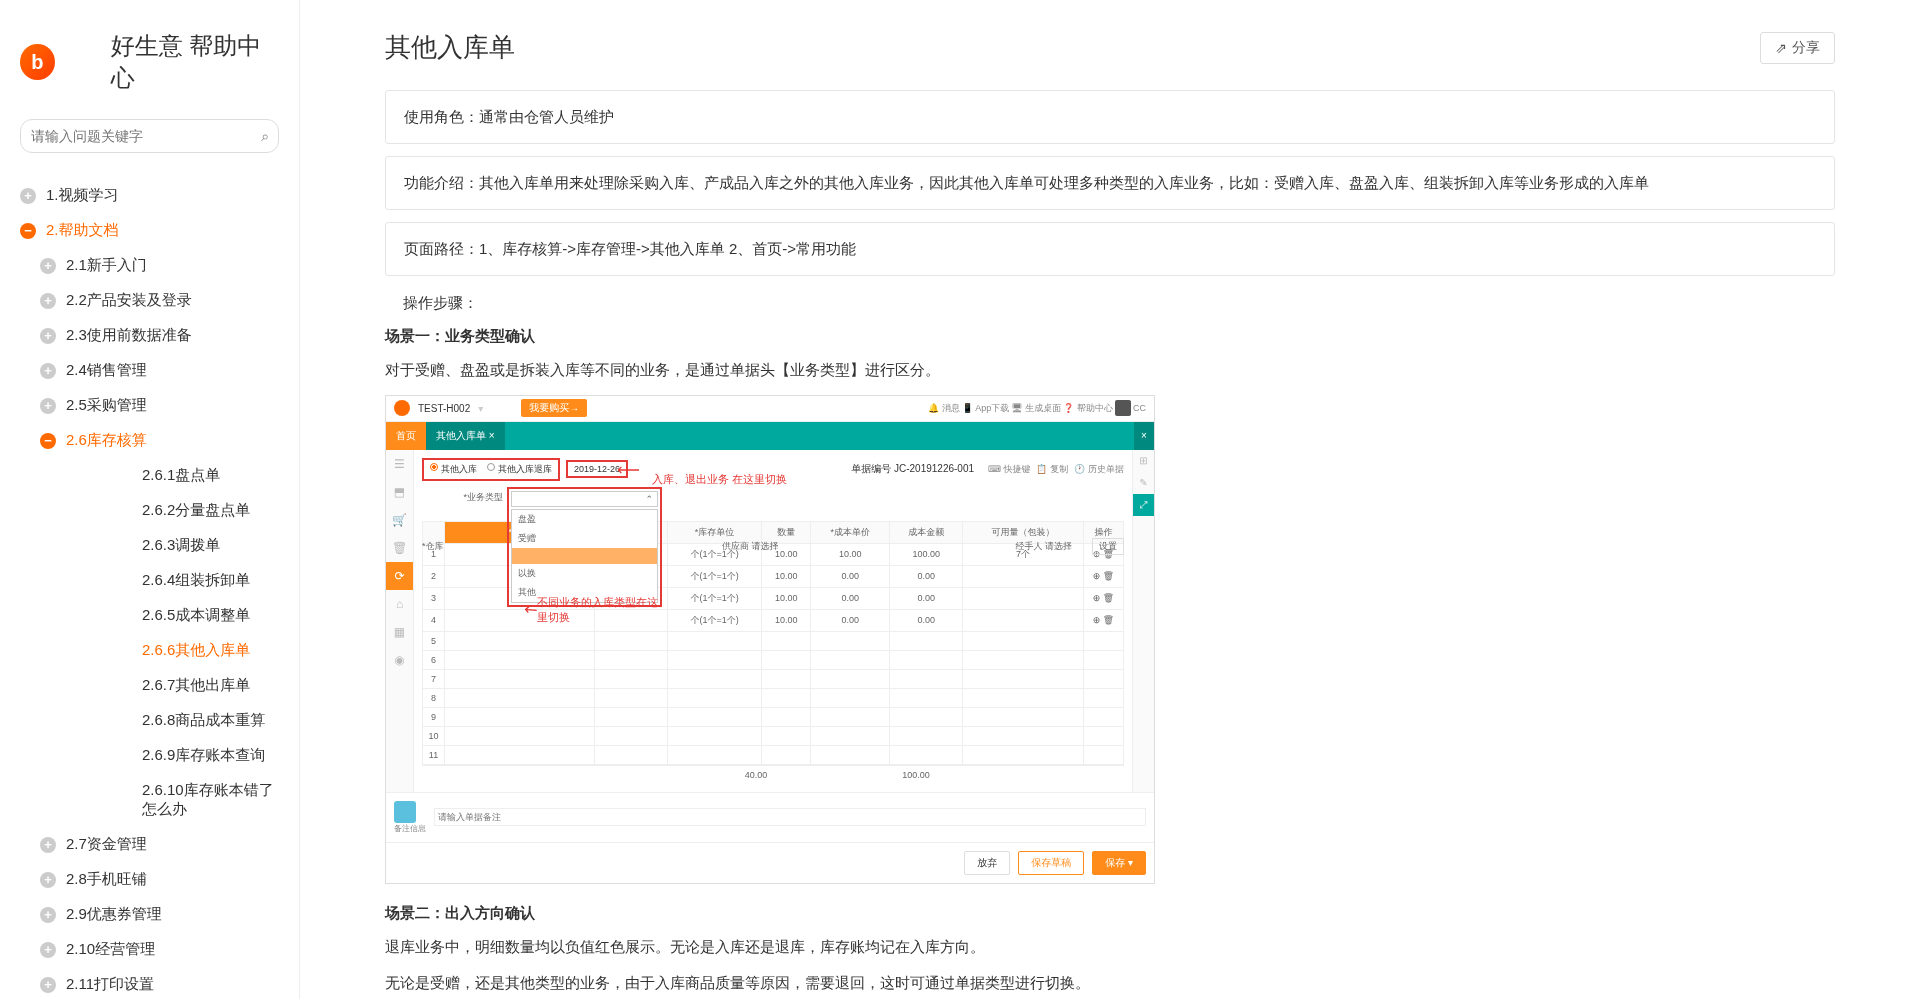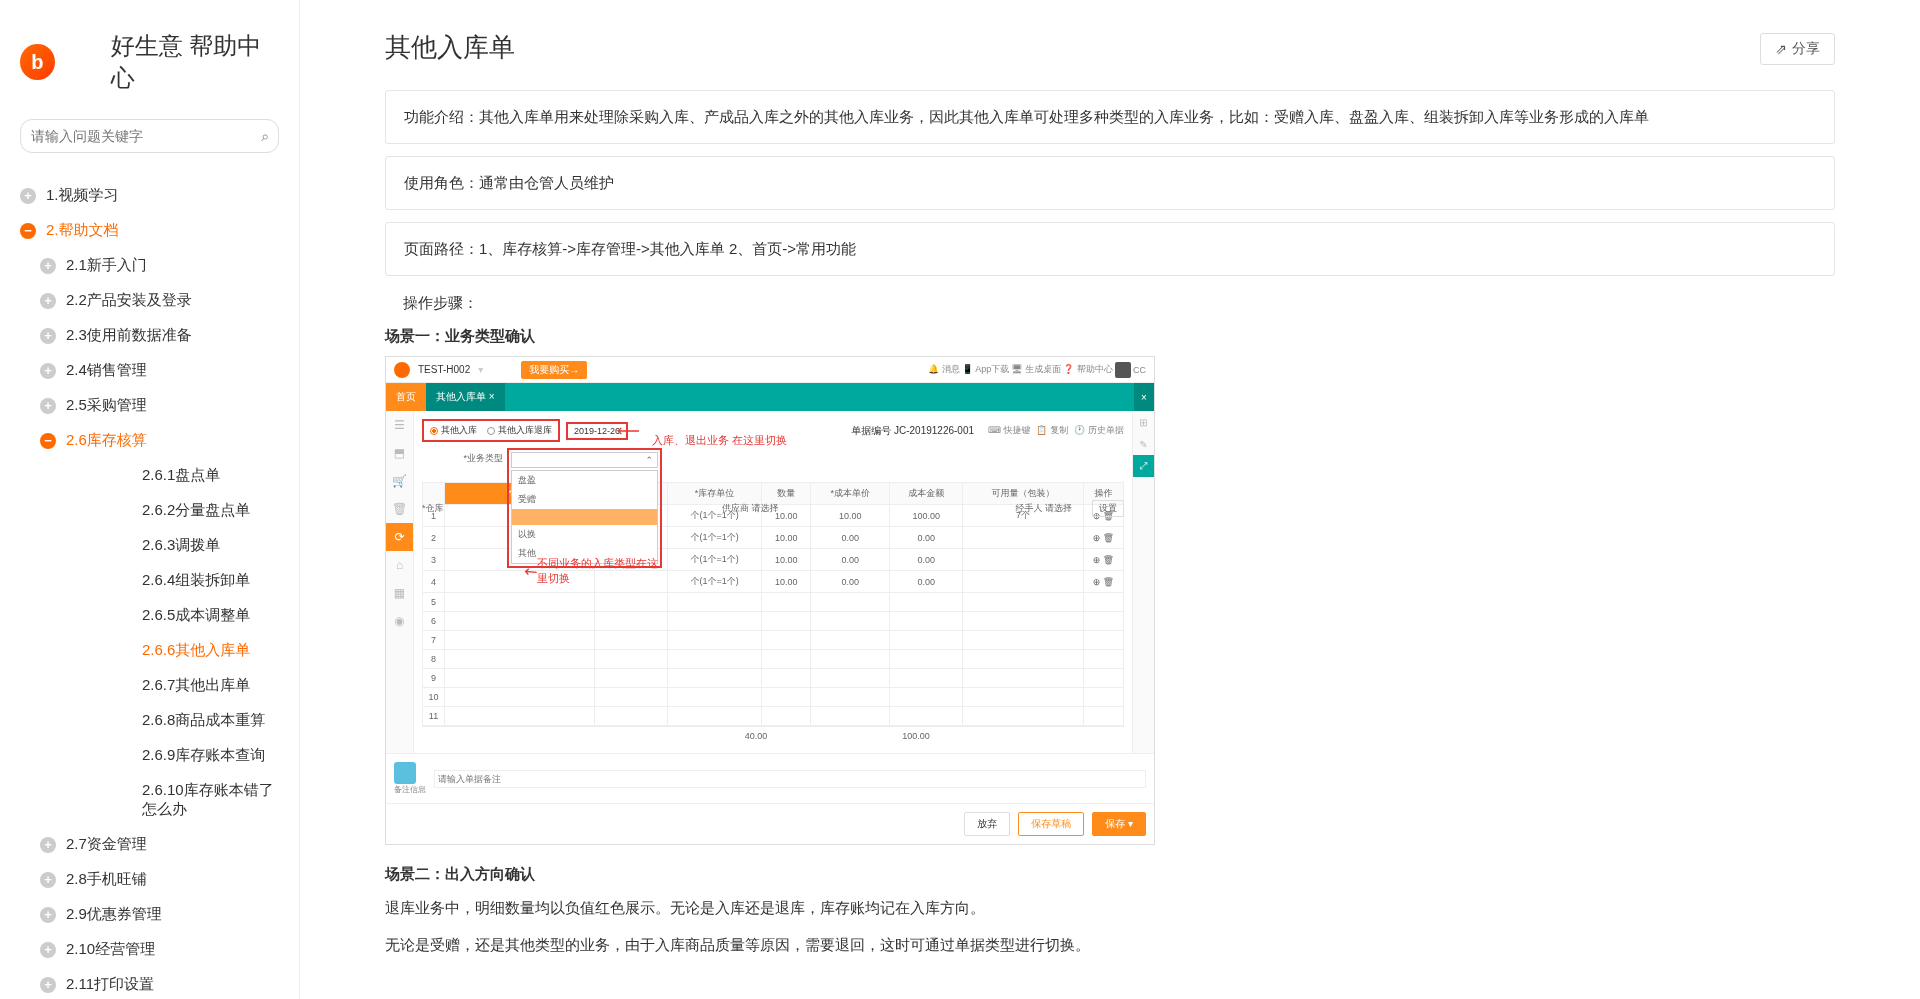--- a/index.html
+++ b/index.html
@@ -17,21 +17,21 @@
 .nav-item.active { color: #ff6a00; }
 .nav-item.active .ic { background: #ff6a00; }
 .nav-item.expanded .ic { background: #ff6a00; }
 .nav-item.minus .ic::before { content: "−"; }
 .nav-item.plus .ic::before { content: "+"; }
 .sub1 { padding-left: 20px; }
 .sub2 { padding-left: 40px; }
 .leaf { padding: 8px 0 8px 62px; font-size: 15px; cursor: pointer; }
 .leaf.active { color: #ff6a00; }
 .main { flex: 1; padding: 30px 85px 30px 85px; }
-.title-row { display: flex; justify-content: space-between; align-items: flex-end; margin-bottom: 25px; gap: 32px; }
+.title-row { display: flex; justify-content: space-between; align-items: center; margin-bottom: 25px; gap: 32px; }
 .page-title { font-size: 26px; font-weight: 500; }
 .share-btn { border: 1px solid #ddd; background: #fff; padding: 6px 14px; border-radius: 3px; font-size: 14px; cursor: pointer; color: #555; display: flex; align-items: center; gap: 5px; }
 .info-box { border: 1px solid #e5e5e5; border-radius: 3px; padding: 14px 18px; margin-bottom: 12px; font-size: 15px; line-height: 1.6; }
 .info-box .lbl { color: #333; }
 .section-label { font-size: 15px; margin: 18px 0 14px 0; padding-left: 18px; }
 .scenario { font-size: 15px; font-weight: bold; margin: 14px 0 10px 0; }
 .para { font-size: 15px; line-height: 1.9; margin-bottom: 8px; }
 .screenshot { border: 1px solid #ddd; width: 770px; background: #f5f5f5; font-size: 10px; margin: 10px 0 20px 0; position: relative; }
 .ss-topbar { height: 26px; background: #fff; display: flex; align-items: center; padding: 0 8px; justify-content: space-between; border-bottom: 1px solid #eee; }
 .ss-logo { width: 16px; height: 16px; background: #ff6a00; border-radius: 50%; }
@@ -41,21 +41,21 @@
 .ss-tab.home { background: #ff8c1a; }
 .ss-tab.actv { background: #008a7f; }
 .ss-closebtn { position: absolute; right: 0; width: 20px; height: 28px; background: #008a7f; display: flex; align-items: center; justify-content: center; }
 .ss-body { display: flex; }
 .ss-leftbar { width: 28px; background: #fafafa; border-right: 1px solid #eee; }
 .ss-lb-item { height: 28px; display: flex; align-items: center; justify-content: center; color: #bbb; font-size: 12px; }
 .ss-lb-item.act { background: #ff8c1a; color: #fff; }
 .ss-content { flex: 1; background: #fff; padding: 8px; }
 .ss-row1 { display: flex; justify-content: space-between; align-items: center; margin-bottom: 6px; }
 .ss-radiogrp { border: 2px solid #e53935; padding: 3px 6px; display: flex; gap: 10px; font-size: 9px; position: relative; }
-.ss-radio { display: flex; align-items: center; gap: 3px; }
+.ss-radio { display: flex; align-items: flex-start; gap: 3px; }
 .ss-radio .dot { width: 8px; height: 8px; border: 1px solid #999; border-radius: 50%; display: inline-block; }
 .ss-radio.sel .dot { border-color: #ff6a00; background: radial-gradient(circle,#ff6a00 40%,transparent 45%); }
 .ss-date { border: 2px solid #e53935; padding: 2px 6px; font-size: 9px; margin-left: 6px; }
 .ss-anno1 { color: #e53935; font-size: 11px; position: absolute; left: 230px; top: 14px; }
 .ss-toolbar-r { display: flex; gap: 6px; font-size: 9px; color: #888; }
 .ss-row2 { display: flex; gap: 20px; font-size: 9px; color: #666; margin: 6px 0; align-items: center; position: relative; }
 .ss-select-box { border: 2px solid #e53935; padding: 2px; width: 155px; position: relative; }
 .ss-select { border: 1px solid #ccc; padding: 2px 4px; display: flex; justify-content: space-between; background: #fff; }
 .ss-dropdown { border: 1px solid #ccc; background: #fff; margin-top: 2px; }
 .ss-dd-item { padding: 3px 6px; }
@@ -170,31 +170,32 @@
   <div class="main">
     <div class="title-row">
       <h1 class="page-title">其他入库单</h1>
       <button class="share-btn">
           <span>⇗</span>
           <span>分享</span>
         </button>
     </div>
 
     <div class="info-box">
+      <span class="lbl">使用角色：</span><span>通常由仓管人员维护</span>
+    </div>
+    <div class="info-box">
       <span class="lbl">功能介绍：</span><span>其他入库单用来处理除采购入库、产成品入库之外的其他入库业务，因此其他入库单可处理多种类型的入库业务，比如：受赠入库、盘盈入库、组装拆卸入库等业务形成的入库单</span>
-    </div>
-    <div class="info-box">
-      <span class="lbl">使用角色：</span><span>通常由仓管人员维护</span>
     </div>
     <div class="info-box">
       <span class="lbl">页面路径：</span><span>1、库存核算-&gt;库存管理-&gt;其他入库单 2、首页-&gt;常用功能</span>
     </div>
 
     <div class="section-label">操作步骤：</div>
     <div class="scenario">场景一：业务类型确认</div>
+    <div class="para">对于受赠、盘盈或是拆装入库等不同的业务，是通过单据头【业务类型】进行区分。</div>
 
     <div class="screenshot">
       <div class="ss-topbar">
         <div style="display:flex;align-items:center;gap:8px">
           <div class="ss-logo"></div>
           <span>TEST-H002</span>
           <span style="color:#ccc">▾</span>
           <span style="margin-left:30px;background:#ff8c1a;color:#fff;padding:2px 8px;border-radius:2px">我要购买→</span>
         </div>
         <div class="ss-topright">

